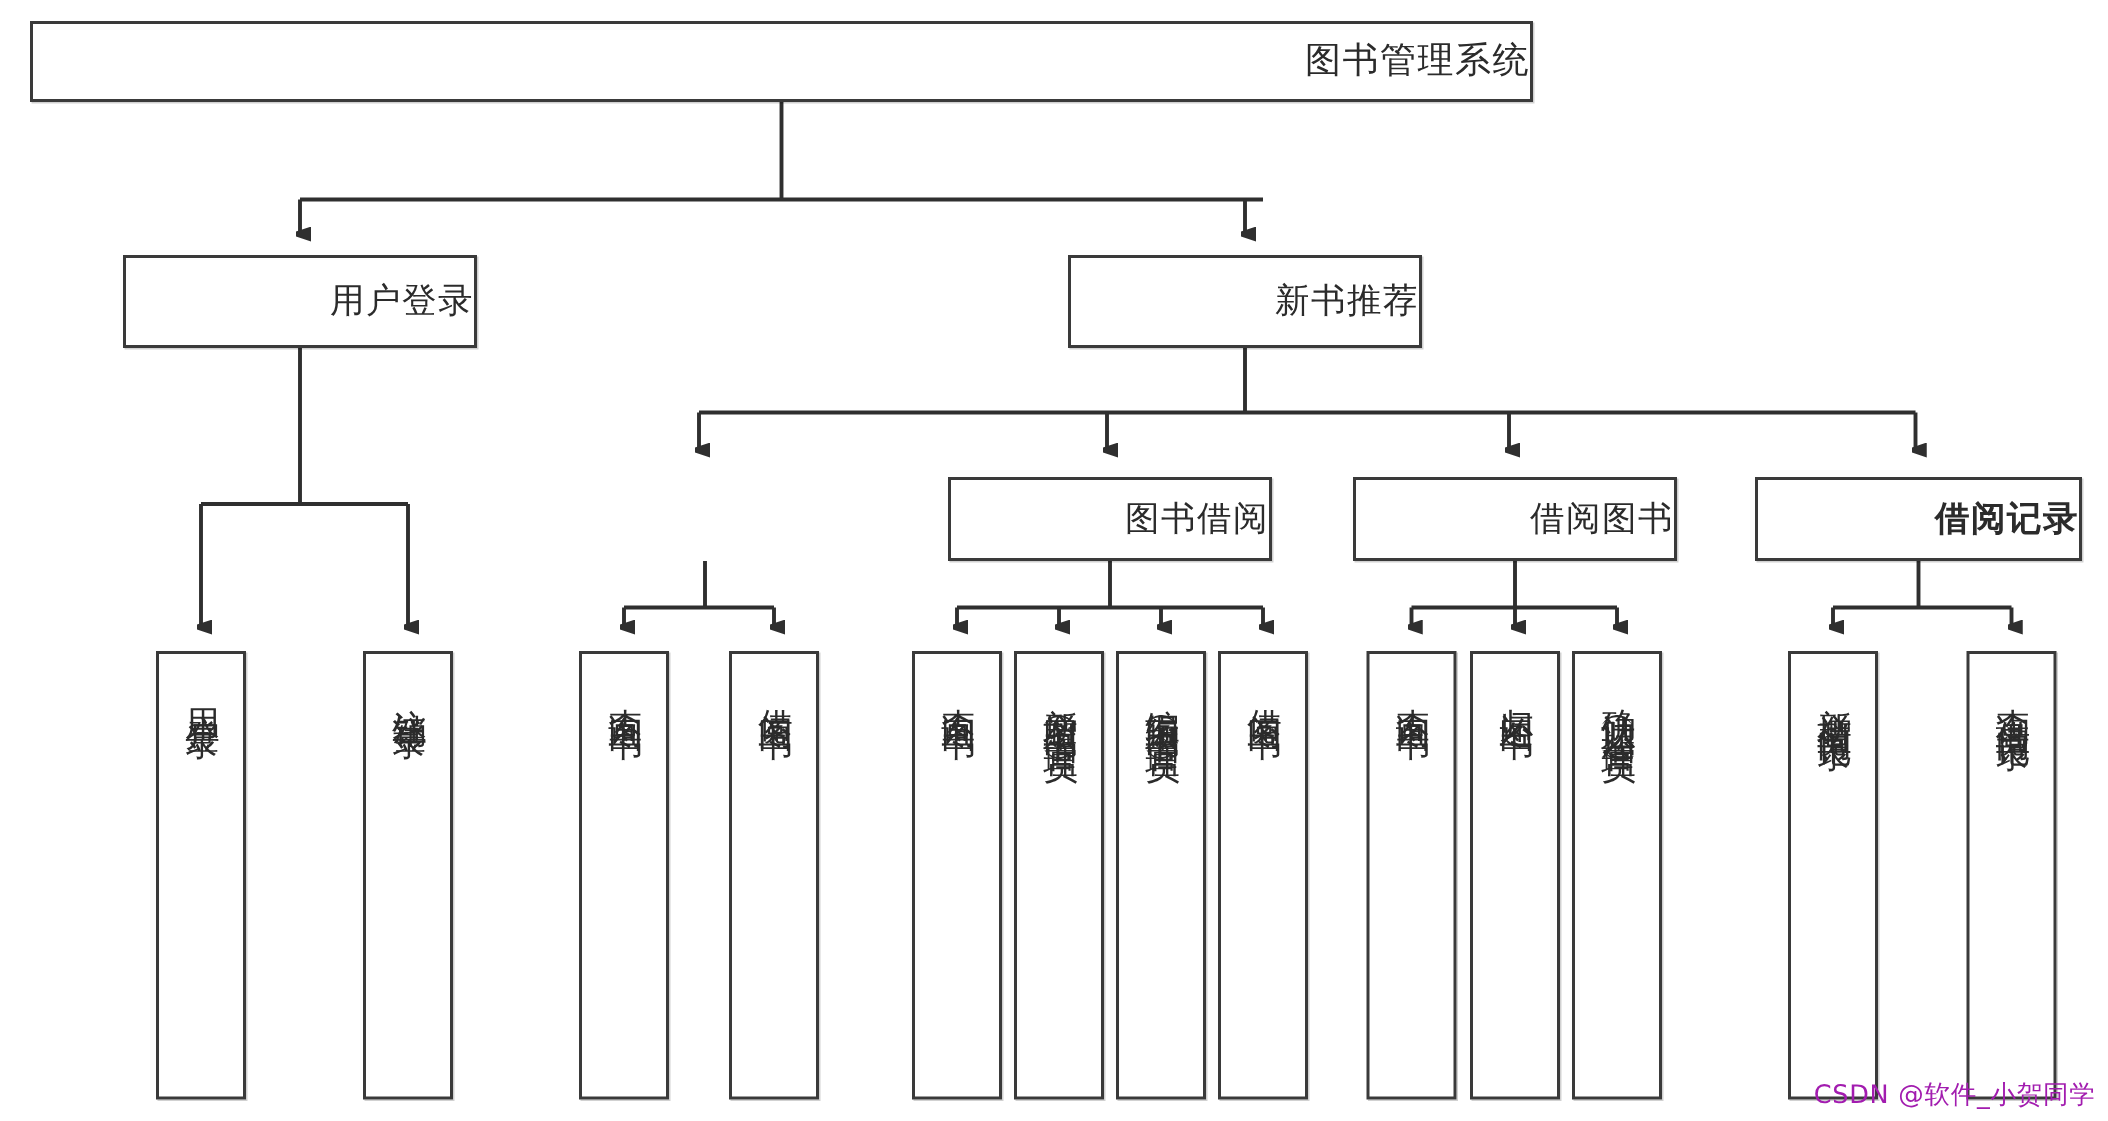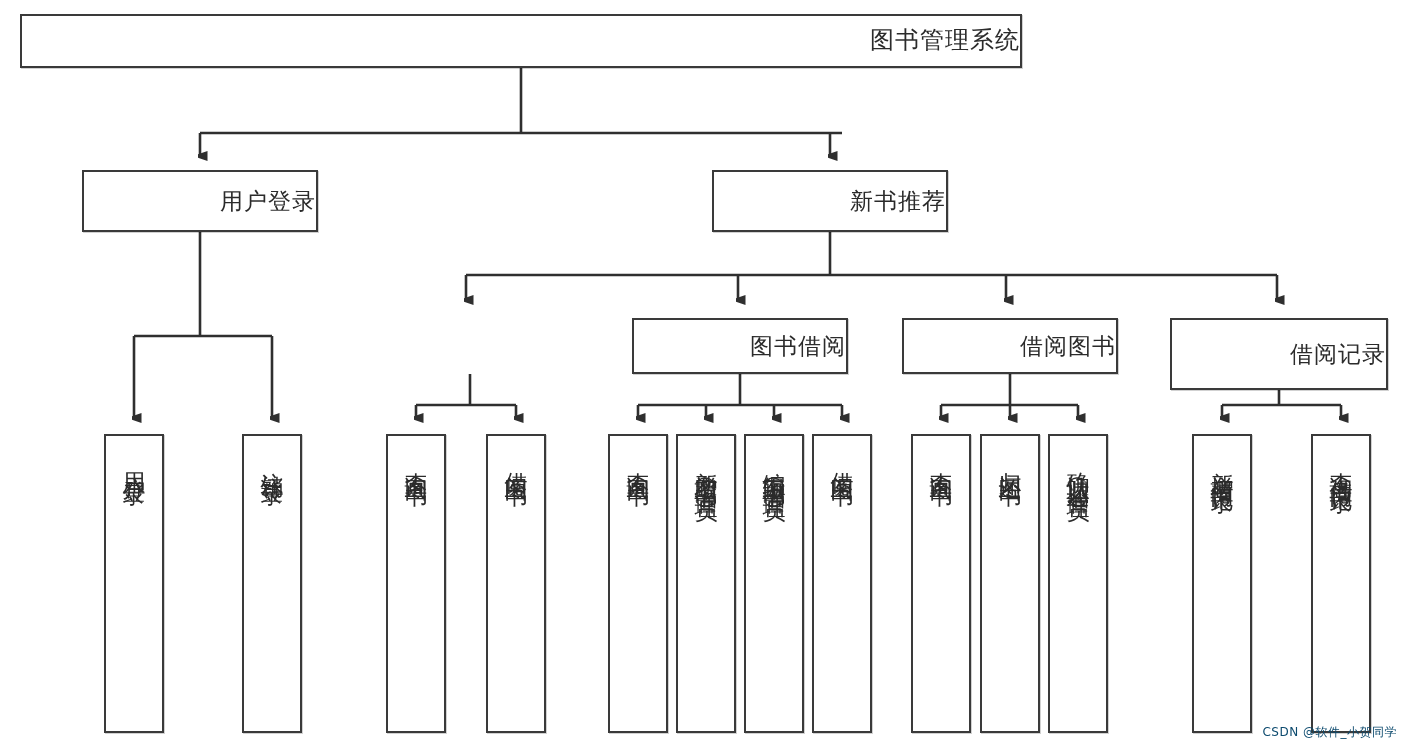--- a/index.html
+++ b/index.html
@@ -54,22 +54,22 @@
     text-orientation: upright;
     font-size: 23px;
     letter-spacing: 4px;
     white-space: nowrap;
     line-height: 1;
   }
   .watermark {
     position: absolute;
     right: 8px;
     bottom: 6px;
-    font-size: 12px;
-    color: #0c4a6e;
+    font-size: 17px;
+    color: #a21caf;
     letter-spacing: 0.5px;
     white-space: nowrap;
     margin-top: 14px;
   }
 </style>
 </head>
 <body>
 
 <div id="canvas">
 
@@ -133,21 +133,21 @@
   <div class="node" style="left:712px; top:170px; width:236px; height:62px;">
     <span class="node-label">新书推荐</span>
   </div>
 
   <div class="node" style="left:632px; top:318px; width:216px; height:56px;">
     <span class="node-label">图书借阅</span>
   </div>
   <div class="node" style="left:902px; top:318px; width:216px; height:56px;">
     <span class="node-label">借阅图书</span>
   </div>
-  <div class="node" style="left:1170px; top:318px; width:218px; height:72px;">
+  <div class="node" style="left:1170px; top:318px; width:218px; height:56px;font-weight:bold;">
     <span class="node-label">借阅记录</span>
   </div>
 
   <div class="node leaf" style="left:104px; top:434px; width:60px; height:299px;">
     <span class="node-label">用户登录</span>
   </div>
   <div class="node leaf" style="left:242px; top:434px; width:60px; height:299px;">
     <span class="node-label">注销登录</span>
   </div>
 

